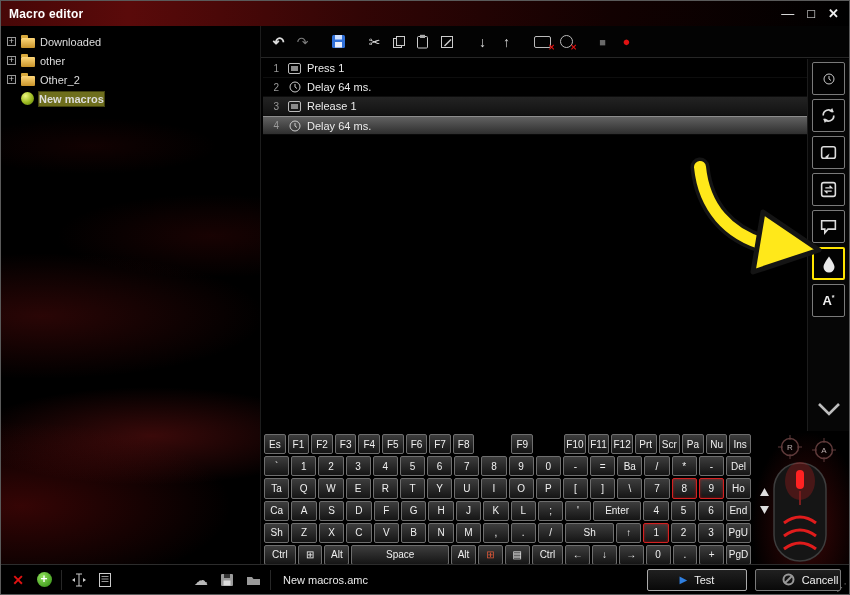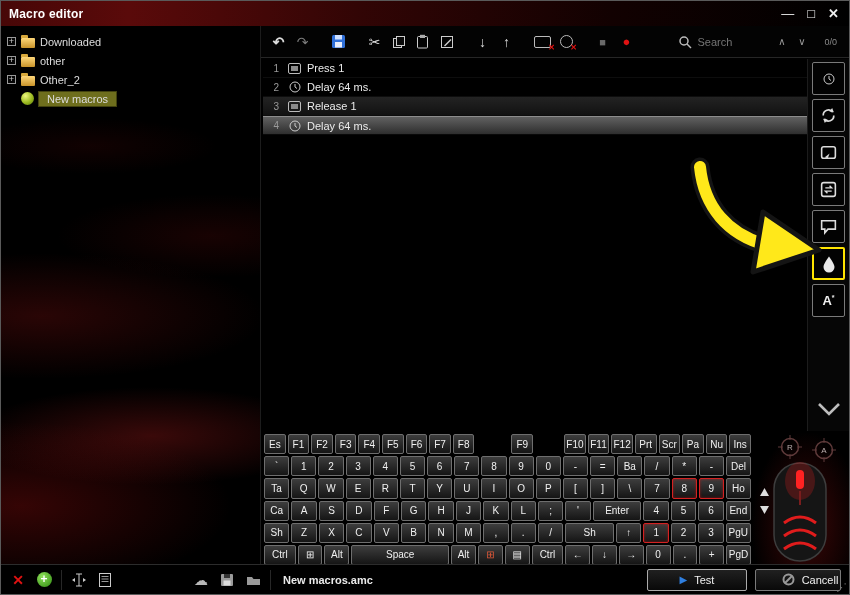--- a/index.html
+++ b/index.html
@@ -20,21 +20,21 @@
     radial-gradient(ellipse 300px 120px at 20px 480px, rgba(165,15,15,.32), transparent 70%),
     radial-gradient(ellipse 220px 60px at 210px 210px, rgba(150,15,15,.16), transparent 70%),
     radial-gradient(ellipse 180px 40px at 90px 120px, rgba(140,12,12,.12), transparent 70%),#000;}
   .tree{padding:6px 4px;}
   .tree-item{display:flex;align-items:center;height:19px;gap:5px;font-size:11px;color:#ddd;padding-left:2px;}
   .expand{width:9px;height:9px;border:1px solid #999;background:#060606;color:#ccc;font-size:9px;line-height:7px;text-align:center;flex:0 0 9px;}
   .expand.none{visibility:hidden;}
   .folder-icon{width:14px;height:10px;background:linear-gradient(180deg,#ffd87a,#c8932a);border-radius:1px;position:relative;flex:0 0 14px;margin-top:2px;}
   .folder-icon::before{content:"";position:absolute;top:-3px;left:0;width:7px;height:3px;background:#d8a93c;border-radius:1px 1px 0 0;}
   .sync-icon{width:13px;height:13px;border-radius:50%;background:radial-gradient(circle at 35% 30%,#eef77e,#9ab820 55%,#55720a);flex:0 0 13px;}
-  .tree-label.hl{background:#6e6e1d;outline:1px solid #42420f;padding:1px 8px;}
+  .tree-label.hl{background:#6e6e1d;outline:1px solid #42420f;padding:1px 0;font-weight:bold;}
 
   
   .toolbar{position:absolute;left:260px;top:25px;right:0;height:32px;border-bottom:1px solid #262626;display:flex;align-items:center;padding:0 7px;gap:3px;background:#030303;}
   .tbtn{min-width:21px;height:22px;display:flex;align-items:center;justify-content:center;color:#ddd;font-size:14px;}
   .gap{width:9px;flex:0 0 9px;}
   .dim{color:#7c7c7c;}
   .stop{color:#6a6a6a;font-size:11px;}
   .rec{color:#e01212;font-size:13px;}
   .kxi{position:relative;width:17px;height:12px;border:1px solid #bbb;border-radius:2px;}
   .kxi::after,.cxi::after{content:"✕";position:absolute;right:-5px;bottom:-5px;color:#e01212;font-size:8px;font-weight:bold;}
@@ -70,21 +70,21 @@
   .mouse-area{position:absolute;left:751px;top:432px;width:99px;height:133px;background:radial-gradient(ellipse at 55% 70%, rgba(195,22,22,.30), transparent 72%),#000;}
 
   
   .footer{position:absolute;left:0;right:0;bottom:0;height:30px;border-top:1px solid #2c2c2c;display:flex;align-items:center;background:#000;padding:0 8px;gap:8px;}
   .fsep{width:1px;height:20px;background:#272727;flex:0 0 1px;}
   .ficon{display:flex;align-items:center;justify-content:center;width:18px;height:18px;}
   .fx{color:#e01212;font-size:14px;font-weight:bold;}
   .fadd{width:15px;height:15px;border-radius:50%;background:radial-gradient(circle at 35% 30%,#8ee05a,#2f8a10);color:#fff;font-size:12px;line-height:14px;text-align:center;font-weight:bold;}
   .fcloud{color:#b8b8b8;font-size:14px;}
   .fspace{width:62px;flex:0 0 62px;}
-  .fname{font-size:11px;color:#eaeaea;margin-left:4px;font-weight:bold;}
+  .fname{font-size:11px;color:#eaeaea;margin-left:4px;}
   .flex1{flex:1;}
   .fbtn{height:22px;border:1px solid #7a7a7a;border-radius:2px;background:linear-gradient(180deg,#202020,#090909);display:flex;align-items:center;justify-content:center;gap:7px;font-size:11px;color:#f0f0f0;}
   .fbtn.test{width:100px;border-color:#ababab;}
   .fbtn.cancel{width:86px;padding-left:24px;}
   .fbtn.ok{width:114px;margin-right:4px;}
   .play{color:#2f7fe0;font-size:10px;}
   .grip{position:absolute;right:2px;bottom:0;color:#6a6a6a;font-size:11px;}
 
   .arrow-overlay{position:absolute;left:0;top:0;pointer-events:none;z-index:40;}
 </style>
@@ -164,30 +164,20 @@
     <span class="gap"></span>
     <span class="tbtn">
         <span class="kxi"></span>
       </span>
     <span class="tbtn">
         <span class="cxi"></span>
       </span>
     <span class="gap"></span>
     <span class="tbtn stop">■</span>
     <span class="tbtn rec">●</span>
-    <div class="search">
-      <svg width="14" height="14">
-          <circle cx="6" cy="6" r="4" fill="none" stroke="#bbb" stroke-width="1.5"></circle>
-          <line x1="9" y1="9" x2="13" y2="13" stroke="#bbb" stroke-width="1.5"></line>
-        </svg>
-      <input placeholder="Search" style="">
-      <span class="chev">∧</span>
-      <span class="chev">∨</span>
-      <span class="counter">0/0</span>
-    </div>
   </div>
 
   <div class="event-list">
       <div class="ev-row">
         <span class="ev-num">1</span>
         <span class="ev-icon">
           <svg width="13" height="11" viewBox="0 0 13 11">
             <rect x="0.5" y="0.5" width="12" height="10" rx="1.5" fill="none" stroke="#bbb"></rect>
             <rect x="3" y="3" width="7" height="5" fill="#8a8a8a"></rect>
           </svg>

